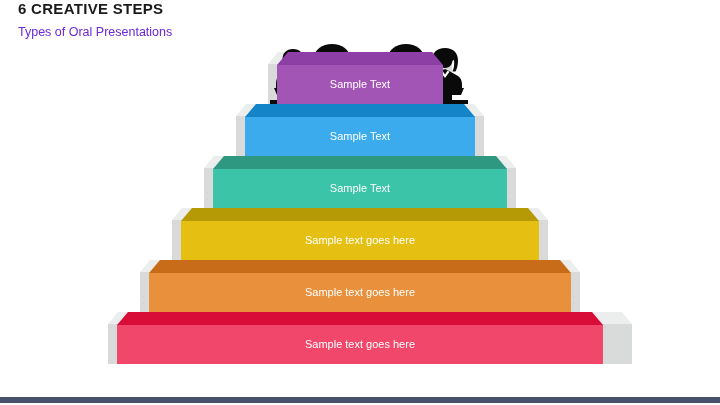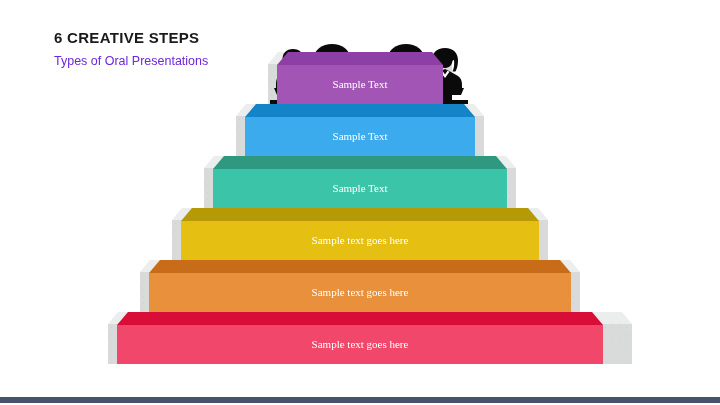--- a/index.html
+++ b/index.html
@@ -15,23 +15,22 @@
     width: 720px;
     height: 405px;
     background: #ffffff;
     overflow: hidden;
   }
 
   
   #header {
     position: absolute;
     left: 18px;
-    top: 29px;
+    top: 0;
     width: 400px;
-    margin-left: 36px;
   }
   #slide-title {
     font-size: 15px;
     font-weight: bold;
     letter-spacing: 0.3px;
     color: #1a1a1a;
     line-height: 1.2;
     margin: 0;
   }
   #slide-subtitle {
@@ -42,21 +41,20 @@
     margin: 7px 0 0 0;
   }
 
   
   #stage {
     position: absolute;
     left: 0;
     top: 0;
     width: 720px;
     height: 396px;
-    font-family: Liberation Serif, serif;
   }
   #graphic {
     position: absolute;
     left: 160px;
     top: 48px;
     width: 400px;
     height: 348px;
   }
 
   

